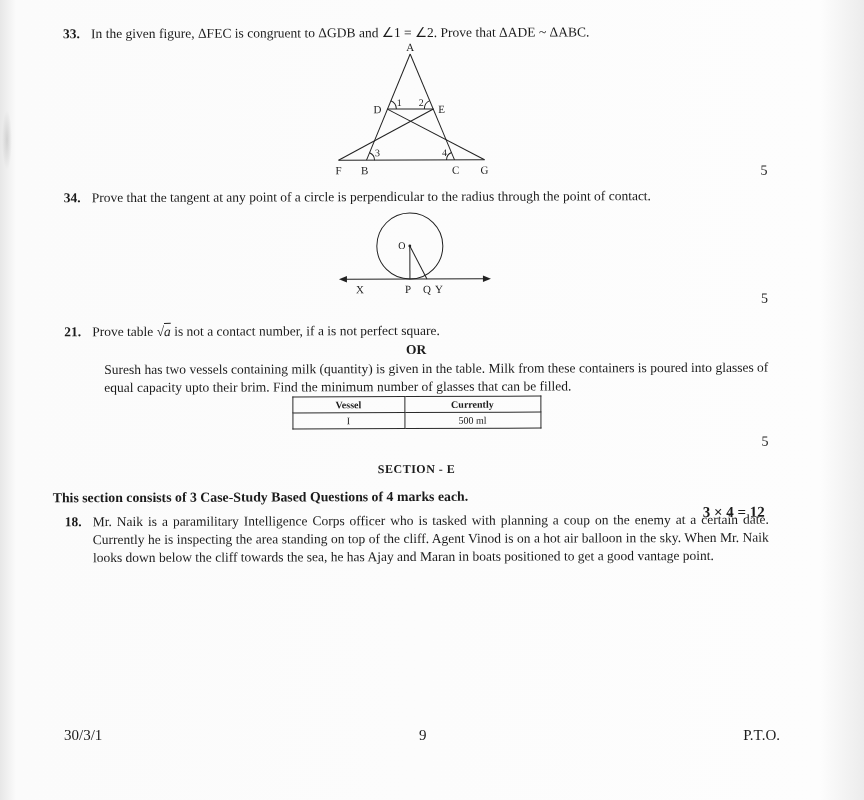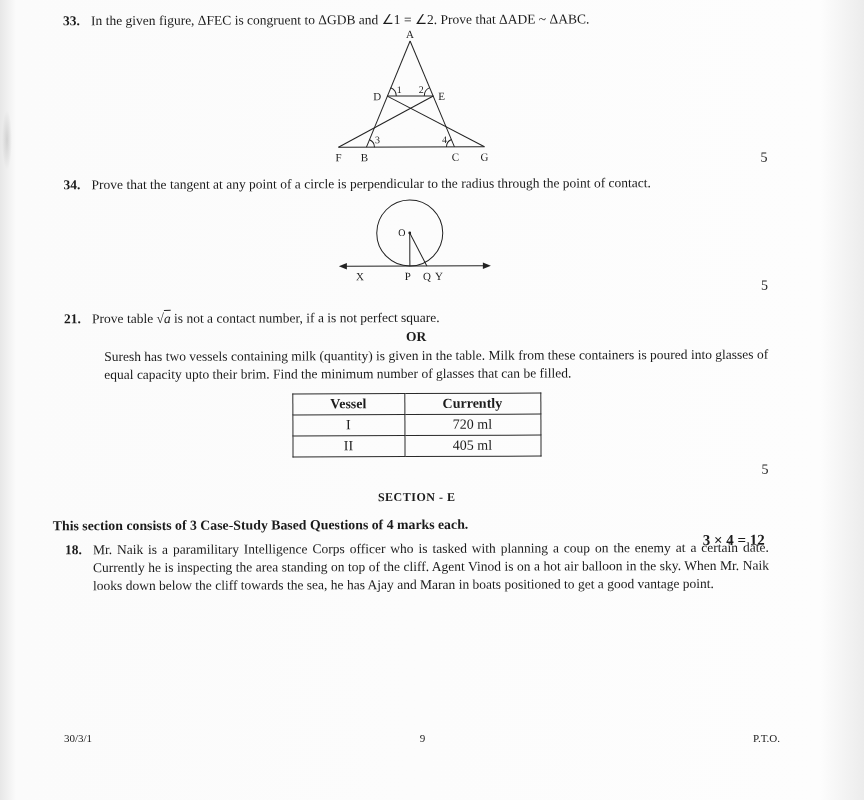--- a/index.html
+++ b/index.html
@@ -7,53 +7,53 @@
   body {
     font-family:"Liberation Serif", serif;
     color:#1b1b1b;
     background:#f3f3f3;
     overflow:hidden;
   }
   .page {
     position:relative;
     width:864px; height:800px;
     background:linear-gradient(90deg,#e7e7e7 0px,#fbfbfb 16px,#fdfdfd 820px,#ececec 864px);
-    padding:11px 96px 0 64px;
+    padding:24px 96px 0 64px;
   }
   .content { transform:rotate(-0.2deg); }
   .q-head { display:flex; align-items:flex-start; line-height:1.32; font-size:13.5px; }
   .q-num { font-weight:bold; flex:0 0 28px; }
   .q-text { flex:1; text-align:justify; }
   .figure { text-align:center; }
   svg text { font-family:"Liberation Serif", serif; fill:#1b1b1b; }
   .marks { text-align:right; font-size:14px; }
   .m-up1 { margin-top:-18px; }
   .m-up2 { margin-top:-14px; }
   .q34 { margin-top:8px; }
   .q35 { margin-top:14px; }
   .radicand { text-decoration:overline; font-style:italic; }
   .or-line { text-align:center; font-weight:bold; font-size:13.5px; margin-top:3px; }
   .alt-para { margin:2px 0 0 40px; font-size:13.5px; line-height:1.32; text-align:justify; }
-  table.milk-table { border-collapse:collapse; margin:10px auto 0; font-size:14px;border-radius:16px; }
+  table.milk-table { border-collapse:collapse; margin:0 auto 0; font-size:10px;border-radius:16px; }
   table.milk-table th, table.milk-table td {
     border:1.4px solid #2a2a2a; text-align:center; padding:2px 8px;
   }
   table.milk-table th { font-weight:bold; }
   table.milk-table td:first-child, table.milk-table th:first-child { width:112px; }
   table.milk-table td:last-child, table.milk-table th:last-child { width:136px; }
   .marks35 { margin-top:6px; }
   .section-header { position:relative; text-align:center; margin-top:8px; height:24px; }
   .section-title { font-weight:bold; font-size:12px; letter-spacing:0.5px; }
   .section-formula { position:absolute; right:4px; top:2px; font-weight:bold; font-size:15px;margin-top:44px; }
   .section-desc { font-weight:bold; font-size:13.8px; margin-top:6px; margin-left:-12px; }
   .q36 { margin-top:7px; }
   .footer {
     position:absolute; left:64px; right:84px; bottom:56px;
     display:flex; justify-content:space-between; align-items:baseline;
-    font-size:11px;
+    font-size:15px;
   }
   .smudge {
     position:absolute; left:2px; top:110px; width:10px; height:60px;
     background:radial-gradient(ellipse at center, rgba(120,120,120,.25), rgba(120,120,120,0) 70%);
   }
 </style>
 </head>
 <body>
 
 <div class="page">
@@ -136,25 +136,21 @@
       <table class="milk-table">
         <thead>
           <tr>
             <th>Vessel</th>
             <th>Currently</th>
           </tr>
         </thead>
         <tbody>
           <tr>
             <td>I</td>
-            <td>720 ml</td>
-          </tr>
-          <tr>
-            <td>II</td>
-            <td>405 ml</td>
+            <td>500 ml</td>
           </tr>
         </tbody>
       </table>
       <div class="marks marks35">5</div>
     </div>
 
     <div class="section-header">
       <span class="section-title">SECTION - E</span>
       <span class="section-formula">3 × 4 = 12</span>
     </div>

